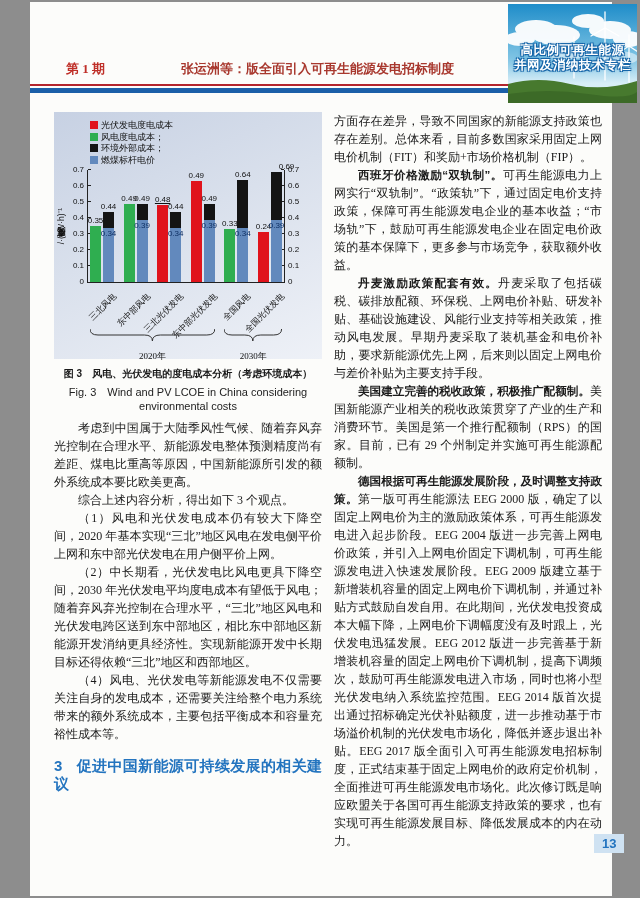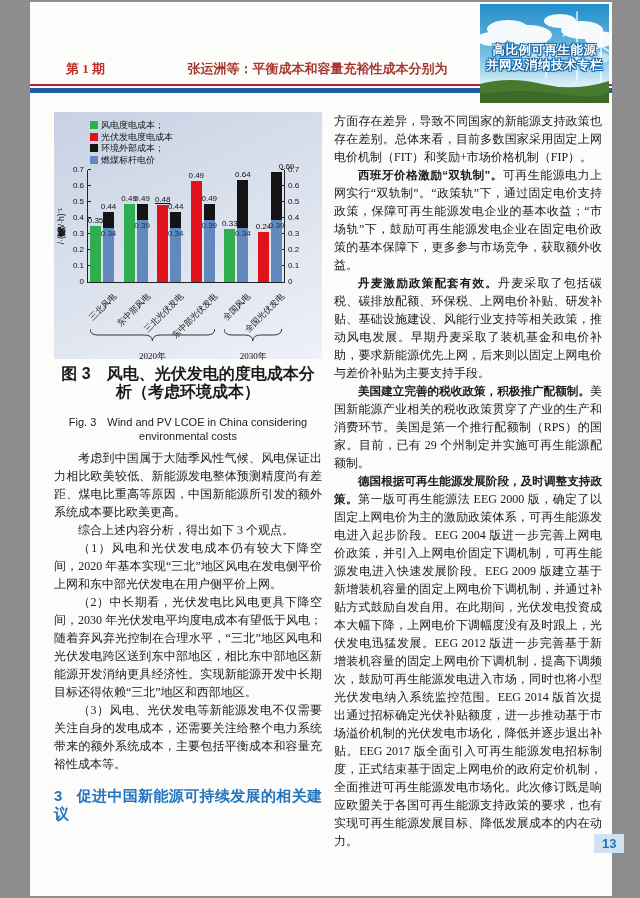--- a/index.html
+++ b/index.html
@@ -7,21 +7,21 @@
        font-family:"Liberation Serif",serif;}
   .page{position:absolute;left:30px;top:2px;width:582px;height:894px;background:#fcfcfa;}
   
   .hdr{position:absolute;top:58px;left:0;width:500px;display:flex;align-items:center;}
   .issue{color:#bf2f28;font-weight:bold;font-size:13px;margin-left:36px;white-space:nowrap;}
   .runtitle{flex:1;text-align:center;color:#a8382e;font-size:13px;font-weight:bold;white-space:nowrap;}
   .rule{position:absolute;left:0;width:582px;}
   .rule.red{top:82px;height:2px;background:#b3242c;}
   .rule.blue{top:86px;height:5px;background:#1b5fa8;}
   
-  .banner{position:absolute;top:4px;left:480px;width:129px;height:82px;z-index:9;}
+  .banner{position:absolute;top:4px;left:508px;width:129px;height:82px;z-index:9;}
   .banner svg{display:block;}
   .banner-text{position:absolute;left:0;right:0;bottom:13px;text-align:center;color:#fff;
     font-weight:bold;font-size:12.5px;line-height:15px;font-family:"Liberation Sans",sans-serif;
     letter-spacing:.5px;
     text-shadow:1px 1px 0 #1565a8,-1px -1px 0 #1565a8,1px -1px 0 #1565a8,-1px 1px 0 #1565a8,0 0 3px #1565a8;}
   
   .cols{position:absolute;top:110px;left:24px;width:548px;display:flex;gap:12px;}
   .col{width:268px;font-size:12px;line-height:18px;text-align:justify;color:#1a1a1a;}
   .para{margin:0;text-indent:2em;}
   .para.noindent{text-indent:0;}
@@ -45,51 +45,51 @@
   .ytick{position:absolute;font:8px "Liberation Sans",sans-serif;color:#111;}
   .tickmark{position:absolute;height:1px;width:3px;background:#222;}
   .xlabels{margin-left:34px;width:196px;position:relative;height:46px;}
   .xl-anchor{position:absolute;width:0;top:3px;}
   .xl-anchor span{display:inline-block;white-space:nowrap;transform:translateX(-100%) rotate(-45deg);
     transform-origin:100% 0;font:8.5px "Liberation Sans",sans-serif;color:#111;}
   .braces{margin-left:34px;width:196px;position:relative;height:28px;}
   .brace-wrap{position:absolute;top:0;}
   .brace-label{text-align:center;font-size:9px;font-family:"Liberation Serif",serif;color:#111;margin-top:0px;}
   
-  .cap-zh{font-weight:bold;font-size:16px;text-align:center;margin:6px 0 14px;font-family:"Liberation Sans",sans-serif;}
+  .cap-zh{font-weight:bold;font-size:10px;text-align:center;margin:6px 0 2px;font-family:"Liberation Sans",sans-serif;}
   .cap-en{font-size:11px;line-height:14px;text-align:center;font-family:"Liberation Sans",sans-serif;color:#222;}
   .cap-gap{height:6px;}
   
   .sec{color:#2374bf;font-size:15px;font-weight:bold;margin:14px 0 9px;text-indent:0;
     font-family:"Liberation Sans",sans-serif;}
   .sec .num{margin-right:14px;}
   .pagenum{position:absolute;top:832px;left:564px;background:#cfe2f2;color:#2374bf;
     font-size:13px;font-weight:bold;padding:2px 8px;font-family:"Liberation Sans",sans-serif;z-index:10;}
 </style>
 </head>
 <body>
 
 <div class="page">
 
   <div class="hdr">
     <span class="issue">第 1 期</span>
-    <span class="runtitle">张运洲等：平衡成本和容量充裕性成本分别为</span>
+    <span class="runtitle">张运洲等：版全面引入可再生能源发电招标制度</span>
   </div>
   <div class="rule red"></div>
   <div class="rule blue"></div>
 
   <div class="cols">
 
     <div class="col">
 
       <div class="chart">
         <div class="legend">
             <div class="lg-row">
+              <div class="lg-item"><span class="sw" style="background: rgb(224, 19, 28);"></span>光伏发电度电成本</div>
               <div class="lg-item"><span class="sw" style="background: rgb(47, 174, 80);"></span>风电度电成本；</div>
-              <div class="lg-item"><span class="sw" style="background: rgb(224, 19, 28);"></span>光伏发电度电成本</div>
             </div>
             <div class="lg-row">
               <div class="lg-item"><span class="sw" style="background: rgb(20, 20, 20);"></span>环境外部成本；</div>
             </div>
             <div class="lg-row">
               <div class="lg-item"><span class="sw" style="background: rgb(98, 137, 189);"></span>燃煤标杆电价</div>
             </div>
           </div>
         <div class="plot-row">
           <div class="ylab">
@@ -184,25 +184,25 @@
                 <path d="M0 0 Q0 6 8 6 L20.799999999999997 6 Q28.799999999999997 6 28.799999999999997 12 Q28.799999999999997 6 36.8 6 L49.599999999999994 6 Q57.599999999999994 6 57.599999999999994 0" fill="none" stroke="#333" stroke-width="1"></path>
               </svg><div class="brace-label">2030年</div></div>
           </div>
       </div>
 
       <div class="cap-zh">图 3　风电、光伏发电的度电成本分析（考虑环境成本）</div>
       <div class="cap-en">Fig. 3　Wind and PV LCOE in China considering</div>
       <div class="cap-en">environmental costs</div>
       <div class="cap-gap"></div>
 
-      <p class="para"><span>考虑到中国属于大陆季风性气候、风电保证出力相比欧美较低、新能源发电整体预测精度尚有差距、煤电比重高等原因，中国新能源所引发的额外系统成本要比欧美更高。</span></p>
+      <p class="para"><span>考虑到中国属于大陆季风性气候、随着弃风弃光控制在合理水平、新能源发电整体预测精度尚有差距、煤电比重高等原因，中国新能源所引发的额外系统成本要比欧美更高。</span></p>
       <p class="para"><span>综合上述内容分析，得出如下 3 个观点。</span></p>
       <p class="para"><span>（1）风电和光伏发电成本仍有较大下降空间，2020 年基本实现“三北”地区风电在发电侧平价上网和东中部光伏发电在用户侧平价上网。</span></p>
       <p class="para"><span>（2）中长期看，光伏发电比风电更具下降空间，2030 年光伏发电平均度电成本有望低于风电；随着弃风弃光控制在合理水平，“三北”地区风电和光伏发电跨区送到东中部地区，相比东中部地区新能源开发消纳更具经济性。实现新能源开发中长期目标还得依赖“三北”地区和西部地区。</span></p>
-      <p class="para"><span>（3）风电、光伏发电等新能源发电不仅需要关注自身的发电成本，还需要关注给整个电力系统带来的额外系统成本，主要包括平衡成本和容量充裕性成本等。</span></p>
+      <p class="para"><span>（4）风电、光伏发电等新能源发电不仅需要关注自身的发电成本，还需要关注给整个电力系统带来的额外系统成本，主要包括平衡成本和容量充裕性成本等。</span></p>
 
       <p class="para sec">
         <span class="num">3</span><span>促进中国新能源可持续发展的相关建议</span>
       </p>
 
     </div>
 
     <div class="col">
       <p class="para noindent"><b></b><span>方面存在差异，导致不同国家的新能源支持政策也存在差别。总体来看，目前多数国家采用固定上网电价机制（FIT）和奖励+市场价格机制（FIP）。</span></p>
       <p class="para"><b>西班牙价格激励“双轨制”。</b><span>可再生能源电力上网实行“双轨制”。“政策轨”下，通过固定电价支持政策，保障可再生能源发电企业的基本收益；“市场轨”下，鼓励可再生能源发电企业在固定电价政策的基本保障下，更多参与市场竞争，获取额外收益。</span></p>

